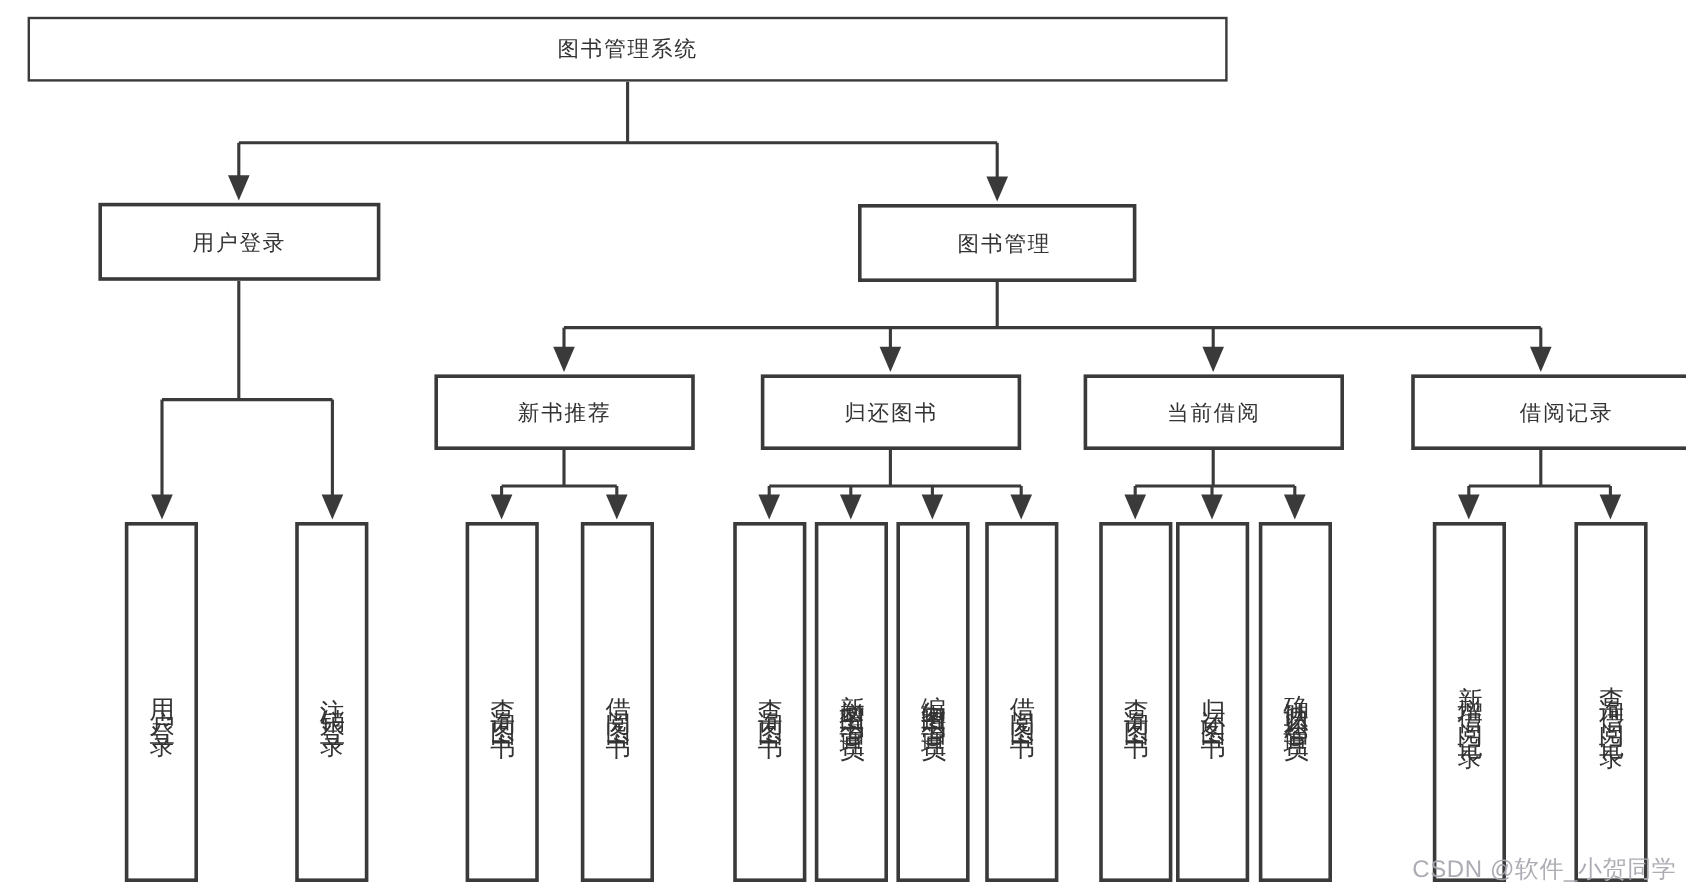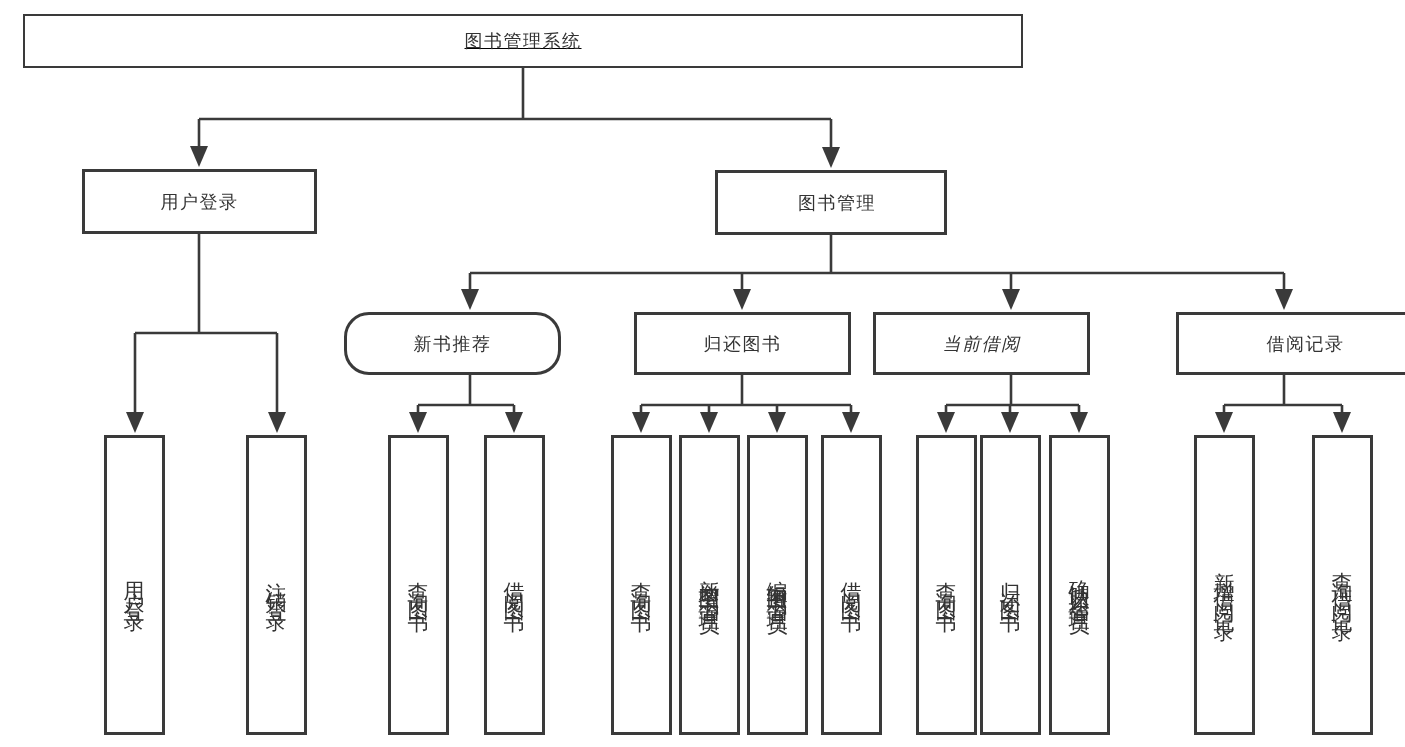--- a/index.html
+++ b/index.html
@@ -20,21 +20,21 @@
   .node {
     position: absolute;
     box-sizing: border-box;
     background: #ffffff;
     border: 3px solid var(--line, #3a3a3a);
     display: flex;
     align-items: center;
     justify-content: center;
     z-index: 2;
   }
-  .node.root { border-width: 2.5px; text-decoration: underline; }
+  .node.root { border-width: 2.5px; }
   .h-label {
     font-size: 18px;
     color: var(--text, #333333);
     letter-spacing: 1.5px;
     white-space: nowrap;
   }
   .v-label {
     writing-mode: vertical-rl;
     text-orientation: mixed;
     font-size: 21px;
@@ -124,27 +124,27 @@
     <span class="h-label">图书管理系统</span>
   </div>
 
   <div class="node" style="left:82px; top:169px; width:235px; height:65px;">
     <span class="h-label">用户登录</span>
   </div>
   <div class="node" style="left:715px; top:170px; width:232px; height:65px;padding-left:12px;">
     <span class="h-label">图书管理</span>
   </div>
 
-  <div class="node" style="left:344px; top:312px; width:217px; height:63px;border-radius:25px;">
+  <div class="node" style="left:362px; top:312px; width:217px; height:63px;">
     <span class="h-label">新书推荐</span>
   </div>
   <div class="node" style="left:634px; top:312px; width:217px; height:63px;">
     <span class="h-label">归还图书</span>
   </div>
-  <div class="node" style="left:873px; top:312px; width:217px; height:63px;font-style:italic;">
+  <div class="node" style="left:903px; top:312px; width:217px; height:63px;">
     <span class="h-label">当前借阅</span>
   </div>
   <div class="node" style="left:1176px; top:312px; width:259px; height:63px;">
     <span class="h-label">借阅记录</span>
   </div>
 
   <div class="node" style="left:104px; top:435px; width:61px; height:300px;">
     <span class="v-label">用户登录</span>
   </div>
   <div class="node" style="left:246px; top:435px; width:61px; height:300px;">
@@ -181,14 +181,15 @@
     <span class="v-label tight">确认归还（管理员）</span>
   </div>
 
   <div class="node" style="left:1194px; top:435px; width:61px; height:300px;">
     <span class="v-label">新增借阅记录</span>
   </div>
   <div class="node" style="left:1312px; top:435px; width:61px; height:300px;">
     <span class="v-label">查询借阅记录</span>
   </div>
 
+  <div class="watermark">CSDN @软件_小贺同学</div>
 
 </div>
 
 </body></html>

